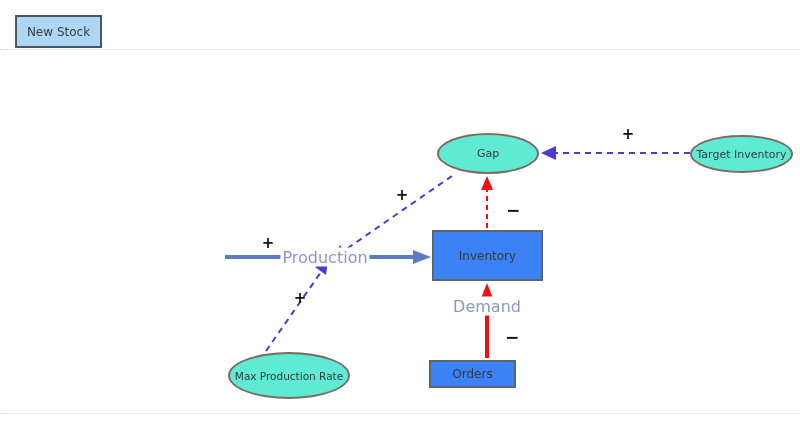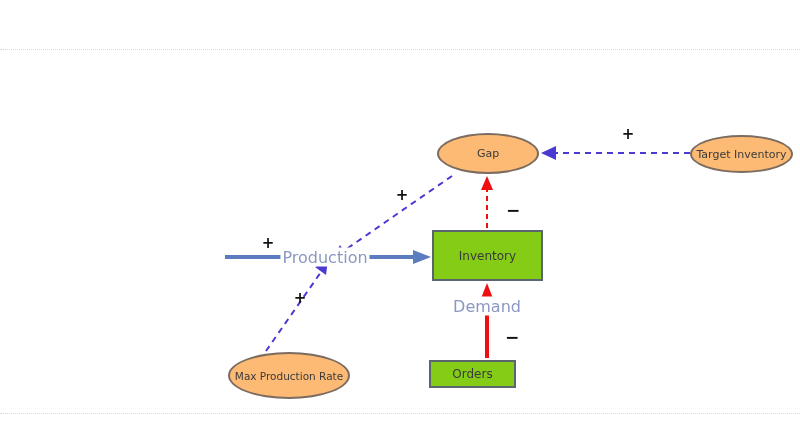--- a/index.html
+++ b/index.html
@@ -11,22 +11,22 @@
   .grid-line { position: absolute; left: 0; width: 800px; height: 0;
                border-top: 1px dotted #d9d9d9; }
   .grid-line.top { top: 49px; }
   .grid-line.bottom { top: 413px; }
 
   svg.links { position: absolute; left: 0; top: 0; width: 800px; height: 422px; }
 
   .node { position: absolute; display: flex; align-items: center; justify-content: center;
           box-sizing: border-box; color: #3a3a3a; text-align: center; }
 
-  .stock { background: #84cc16; border: 2px solid #5a6570; font-size: 12px; text-align: right; }
-  .variable { background: #fdba74; border: 2px solid #7c6c60; border-radius: 50%;
+  .stock { background: #3b82f6; border: 2px solid #5a6570; font-size: 12px; text-align: right; }
+  .variable { background: #5eead4; border: 2px solid #7c6c60; border-radius: 50%;
               font-size: 11px; }
 
   .btn-new-stock { position: absolute; left: 15px; top: 15px; width: 87px; height: 33px;
           background: #aed7f5; border: 2px solid #4c5661; box-sizing: border-box;
           display: flex; align-items: center; justify-content: center;
           font-size: 12px; color: #3a3a3a; cursor: pointer; }
 
   #gap        { left: 437px; top: 133px; width: 102px; height: 41px; }
   #target-inv { left: 690px; top: 135px; width: 103px; height: 38px; }
   #max-rate   { left: 216px; top: 352px; width: 122px; height: 47px; font-size: 10.5px; margin-left: 12px; }
@@ -84,20 +84,23 @@
       <line x1="452" y1="176" x2="345" y2="250" stroke="#4a3ad1" stroke-width="2" stroke-dasharray="6 5"></line>
       <polygon points="333,258 347,256 340,245" fill="#4a3ad1"></polygon>
     </g>
 
     <g>
       <line x1="266" y1="351" x2="321" y2="272" stroke="#4a3ad1" stroke-width="2" stroke-dasharray="6 5"></line>
       <polygon points="328,260 326,275 315,267" fill="#4a3ad1"></polygon>
     </g>
   </svg>
 
+  <div class="btn-new-stock">
+    <span>New Stock</span>
+  </div>
 
   <div class="node variable" id="gap">
     <span>Gap</span>
   </div>
   <div class="node variable" id="target-inv">
     <span>Target Inventory</span>
   </div>
   <div class="node variable" id="max-rate">
     <span>Max Production Rate</span>
   </div>

